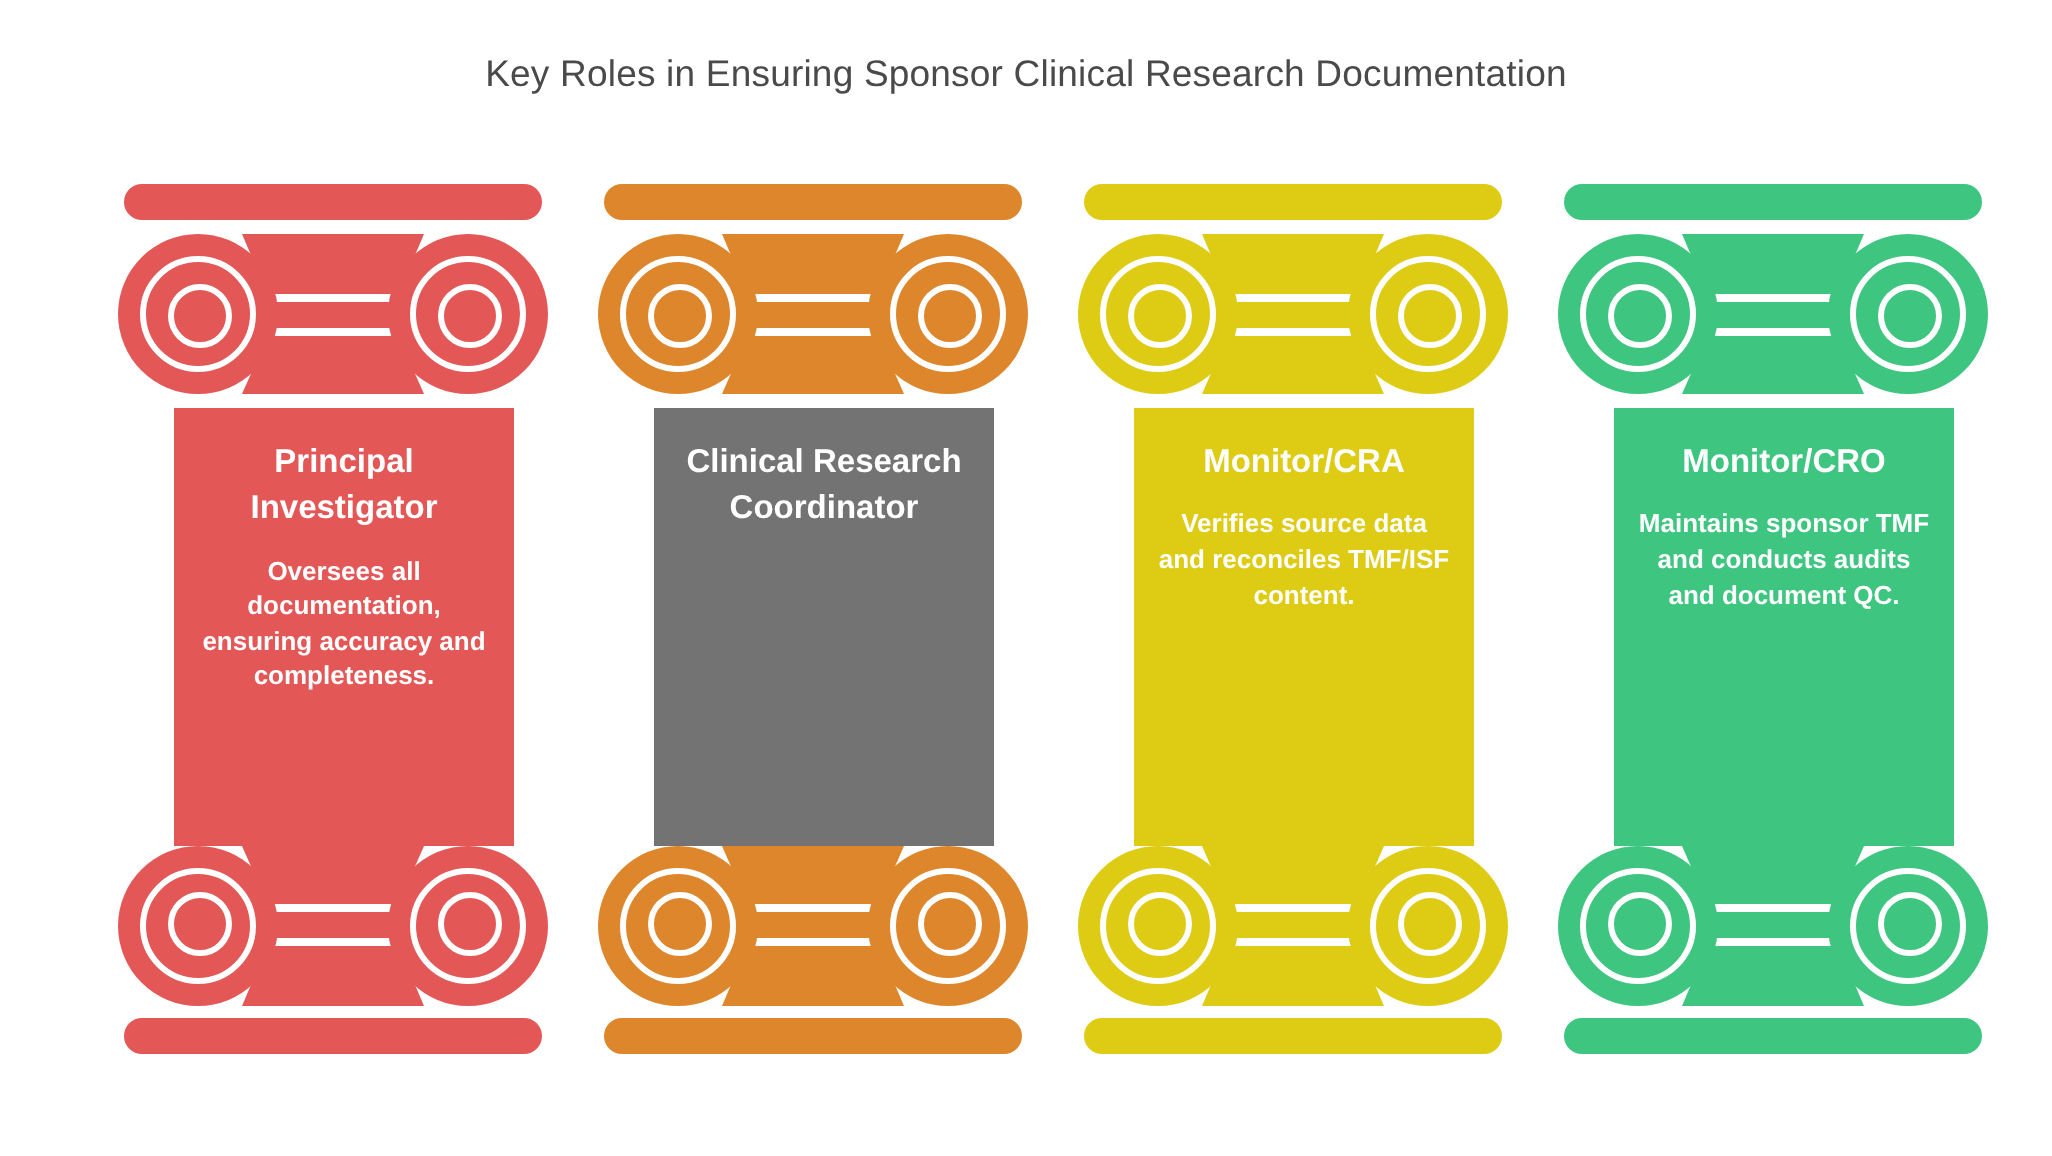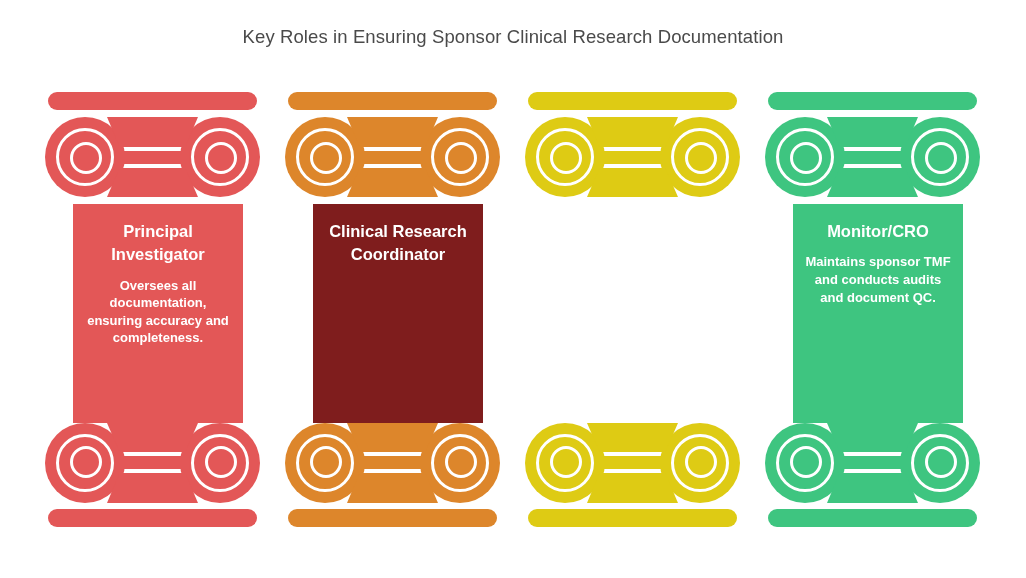--- a/index.html
+++ b/index.html
@@ -22,21 +22,21 @@
     width: 1026px;
     text-align: center;
     font-size: 18.5px;
     color: #4a4a4a;
     font-weight: 400;
     letter-spacing: 0.1px;
   }
 
   #columns {
     position: absolute;
-    left: 0;
+    left: 14px;
     top: 92px;
     width: 850px;
     height: 440px;
   }
 
   .column {
     position: absolute;
     top: 0;
     width: 215px;
     height: 436px;
@@ -204,21 +204,21 @@
         <div class="volute volute-right" style="background:#dd862b">
           <div class="ring1"></div>
           <div class="ring2"></div>
         </div>
         <div class="echinus">
           <div class="band band-top" style="background:#dd862b"></div>
           <div class="band band-mid" style="background:#dd862b"></div>
           <div class="band band-bot" style="background:#dd862b"></div>
         </div>
       </div>
-      <div class="shaft" style="background:#7f1d1d">
+      <div class="shaft" style="background:#737373">
         <p class="role-title" style="color:#ffffff">Clinical Research Coordinator</p>
       </div>
 
       <div class="cap cap-bottom">
         <div class="volute volute-left" style="background:#dd862b">
           <div class="ring1"></div>
           <div class="ring2"></div>
         </div>
         <div class="volute volute-right" style="background:#dd862b">
           <div class="ring1"></div>
@@ -243,20 +243,24 @@
         <div class="volute volute-right" style="background:#decb14">
           <div class="ring1"></div>
           <div class="ring2"></div>
         </div>
         <div class="echinus">
           <div class="band band-top" style="background:#decb14"></div>
           <div class="band band-mid" style="background:#decb14"></div>
           <div class="band band-bot" style="background:#decb14"></div>
         </div>
       </div>
+      <div class="shaft" style="background:#decb14">
+        <p class="role-title" style="color:#ffffff">Monitor/CRA</p>
+        <p class="role-desc" style="color:#ffffff">Verifies source data and reconciles TMF/ISF content.</p>
+      </div>
 
       <div class="cap cap-bottom">
         <div class="volute volute-left" style="background:#decb14">
           <div class="ring1"></div>
           <div class="ring2"></div>
         </div>
         <div class="volute volute-right" style="background:#decb14">
           <div class="ring1"></div>
           <div class="ring2"></div>
         </div>

